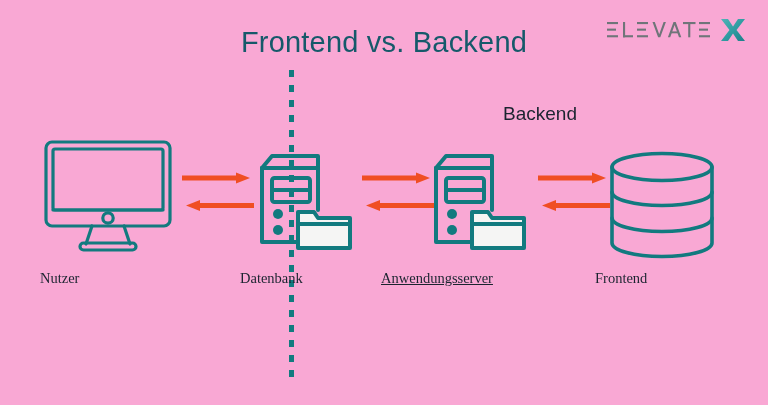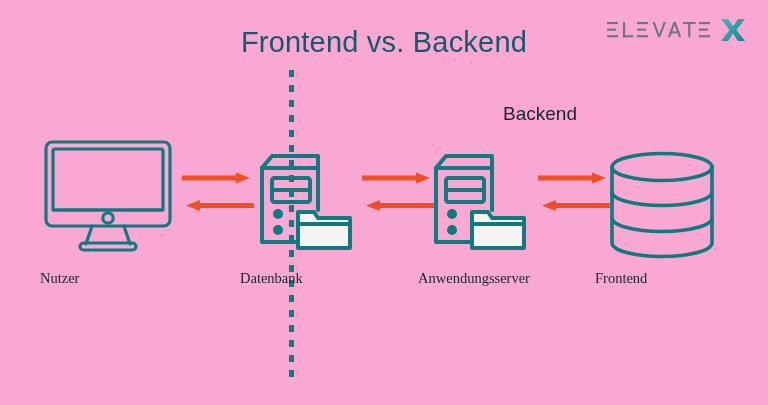--- a/index.html
+++ b/index.html
@@ -73,21 +73,21 @@
   
   .node-caption {
     position: absolute;
     font-family: "Liberation Serif", serif;
     font-size: 14.5px;
     color: #1b2430;
     white-space: nowrap;
   }
   #cap-nutzer    { top: 270px; left:  40px; width: 140px; }
   #cap-webserver { top: 270px; left: 240px; width: 120px; }
-  #cap-appserver { top: 270px; left: 418px; width: 160px; }
+  #cap-appserver { top: 270px; left: 381px; width: 160px; text-decoration: underline; }
   #cap-db        { top: 270px; left: 595px; width: 140px; }
 
   
   .icon-node { position: absolute; }
   #node-monitor  { left:  44px; top: 140px; }
   #node-web      { left: 258px; top: 150px; }
   #node-app      { left: 432px; top: 150px; }
   #node-db       { left: 608px; top: 150px; }
 
   

